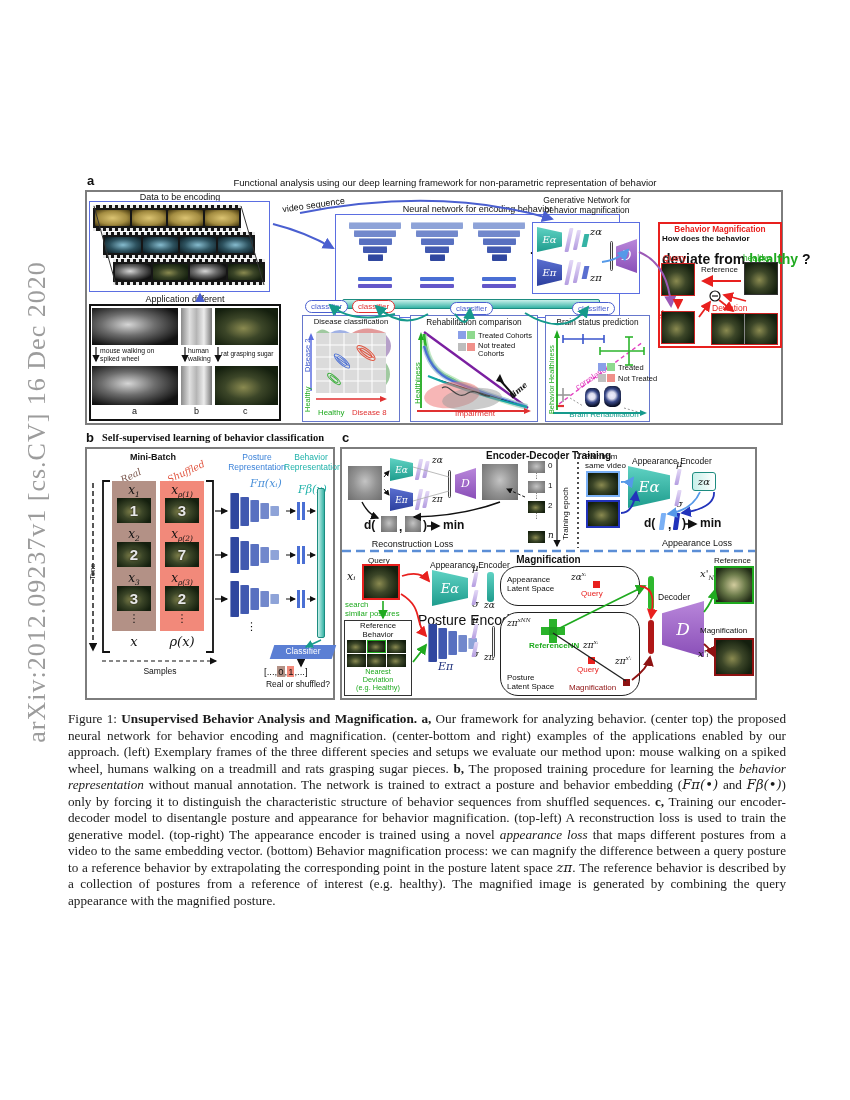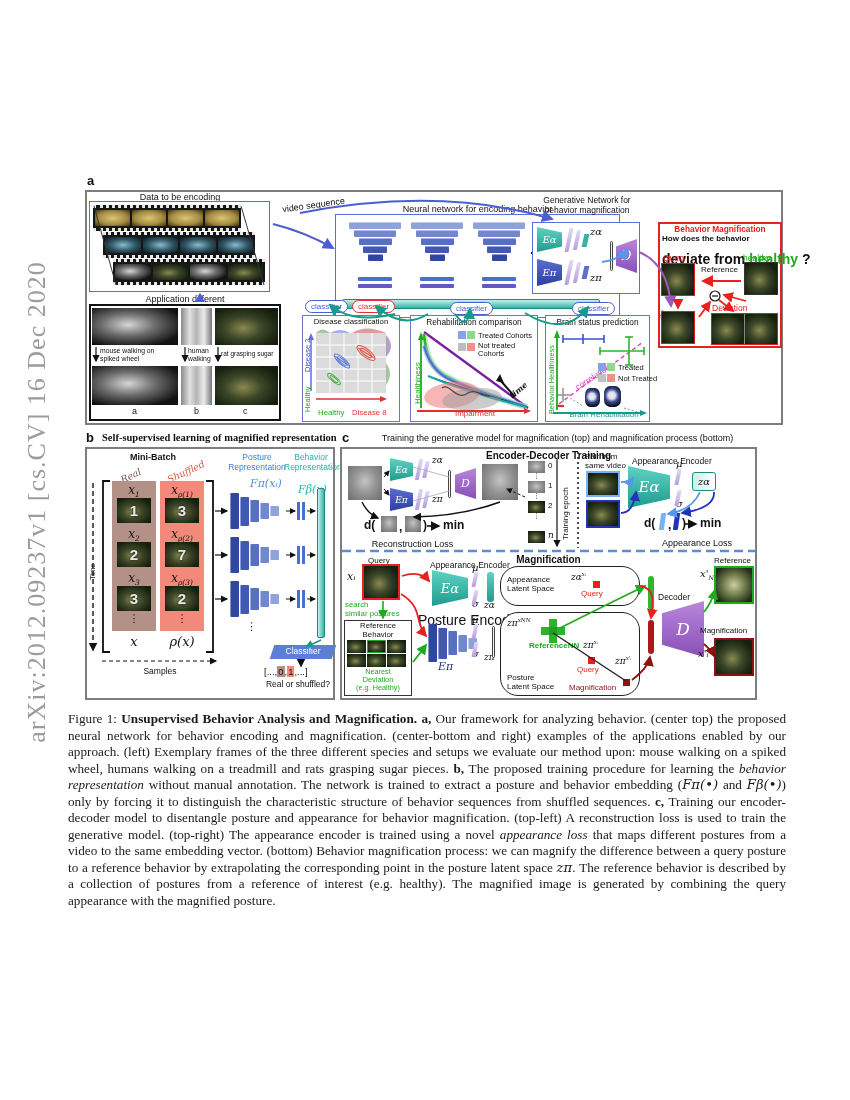--- a/index.html
+++ b/index.html
@@ -47,20 +47,21 @@
   .latentbox{border:1.8px solid #222;border-radius:18px;background:#fff}
 </style>
 </head>
 <body>
 
 <div class="page">
 
   <div class="abs arxiv" style="left:37px;top:502px;transform:translate(-50%,-50%) rotate(-90deg)">arXiv:2012.09237v1  [cs.CV]  16 Dec 2020</div>
 
   <div class="abs bold" style="left:87px;top:173px;font-size:13px">a</div>
+  <div class="abs ctr" style="left:130px;top:177px;width:630px;font-size:9.5px">Functional analysis using our deep learning framework for non-parametric representation of behavior</div>
   <div class="abs panelbox" style="left:85px;top:190px;width:698px;height:235px"></div>
 
   <div class="abs ctr" style="left:95px;top:192px;width:170px;font-size:9px">Data to be encoding</div>
   <div class="abs bluebox" style="left:89px;top:201px;width:181px;height:91px"></div>
   <div class="abs film" style="left:93px;top:205px;width:148px;height:26px">
     <div class="frame img-tan"></div>
       <div class="frame img-tan"></div>
       <div class="frame img-tan"></div>
       <div class="frame img-tan"></div>
   </div>
@@ -279,21 +280,21 @@
   <div class="abs nw" style="left:701px;top:265px;font-size:8px">Reference</div>
   <div class="abs rot90 nw" style="left:659px;top:340px;font-size:8.5px;color:#e8201e">Magnify</div>
   <div class="abs img-ratdark" style="left:661px;top:311px;width:34px;height:33px;border:1.5px solid #cc2222"></div>
   <div class="abs nw" style="left:712px;top:303px;font-size:8.5px;color:#e8201e">Deviation</div>
   <div class="abs" style="left:711px;top:313px;width:67px;height:32px;border:1.5px solid #cc2222;display:flex">
     <div class="img-ratdark" style="flex:1"></div>
       <div class="img-ratdark" style="flex:1;border-left:1px solid #888"></div>
   </div>
 
   <div class="abs bold" style="left:86px;top:430px;font-size:13px">b</div>
-  <div class="abs nw" style="left:102px;top:432px;font-size:10.5px;font-weight:600;font-family:'Liberation Serif',serif">Self-supervised  learning  of  magnified  representation</div>
+  <div class="abs nw" style="left:102px;top:432px;font-size:10.5px;font-weight:600;font-family:'Liberation Serif',serif">Self-supervised  learning  of  behavior  classification</div>
   <div class="abs panelbox" style="left:85px;top:447px;width:250px;height:253px"></div>
   <div class="abs bold nw" style="left:130px;top:452px;font-size:9px">Mini-Batch</div>
   <div class="abs nw mth" style="left:120px;top:470px;font-size:9.5px;color:#7a564c;transform:rotate(-25deg)">Real</div>
   <div class="abs nw mth" style="left:166px;top:466px;font-size:9.5px;color:#e05540;transform:rotate(-25deg)">Shuffled</div>
 
   <div class="abs" style="left:112px;top:481px;width:44px;height:150px;background:#b39186"></div>
   <div class="abs" style="left:160px;top:481px;width:44px;height:150px;background:#f2897a"></div>
 
   <div class="abs mth ctr" style="left:112px;top:483px;width:44px;font-size:12px"><span>x</span><sub>1</sub></div>
   <div class="abs img-ratdark" style="left:117px;top:498px;width:34px;height:25px">
@@ -365,21 +366,20 @@
   <div class="abs" style="left:297px;top:590px;width:3px;height:18px;background:#4a6fd4;box-shadow:5px 0 0 #4a6fd4"></div>
   <div class="abs" style="left:317px;top:488px;width:8px;height:150px;background:linear-gradient(90deg,#c8f0ea,#35b3a5);border:1px solid #1d8c80;border-radius:2px"></div>
   <div class="abs" style="left:272px;top:645px;width:62px;height:14px;background:#5b7fd4;transform:skewX(-18deg)"></div>
   <div class="abs ctr" style="left:272px;top:646px;width:62px;font-size:8.5px;color:#fff">Classifier</div>
   <div class="abs nw" style="left:264px;top:666px;font-size:9.5px">
     <span>[</span><span>...,</span><span style="background:#b39186;padding:0 1px">0</span><span>,</span><span style="background:#f2897a;padding:0 1px">1</span><span>,...</span><span>]</span>
   </div>
   <div class="abs ctr nw" style="left:258px;top:679px;width:80px;font-size:8.5px">Real or shuffled?</div>
 
   <div class="abs bold" style="left:342px;top:430px;font-size:13px">c</div>
-  <div class="abs ctr" style="left:360px;top:433px;width:395px;font-size:9px">Training the generative model for magnification (top) and magnification process (bottom)</div>
   <div class="abs panelbox" style="left:340px;top:447px;width:417px;height:253px"></div>
   <div class="abs ctr bold" style="left:340px;top:450px;width:417px;font-size:10px">Encoder-Decoder Training</div>
 
   <div class="abs img-blur" style="left:348px;top:466px;width:34px;height:34px"></div>
   <div class="abs trap tealbg mth" style="left:390px;top:458px;width:23px;height:23px;font-size:9px">Eα</div>
   <div class="abs trap bluebg mth" style="left:390px;top:488px;width:23px;height:23px;font-size:9px">Eπ</div>
   <div class="abs pbar" style="left:417px;top:459px;height:21px"></div>
   <div class="abs pbar" style="left:424px;top:461px;height:17px"></div>
   <div class="abs pbar" style="left:417px;top:489px;height:21px"></div>
   <div class="abs pbar" style="left:424px;top:491px;height:17px"></div>

